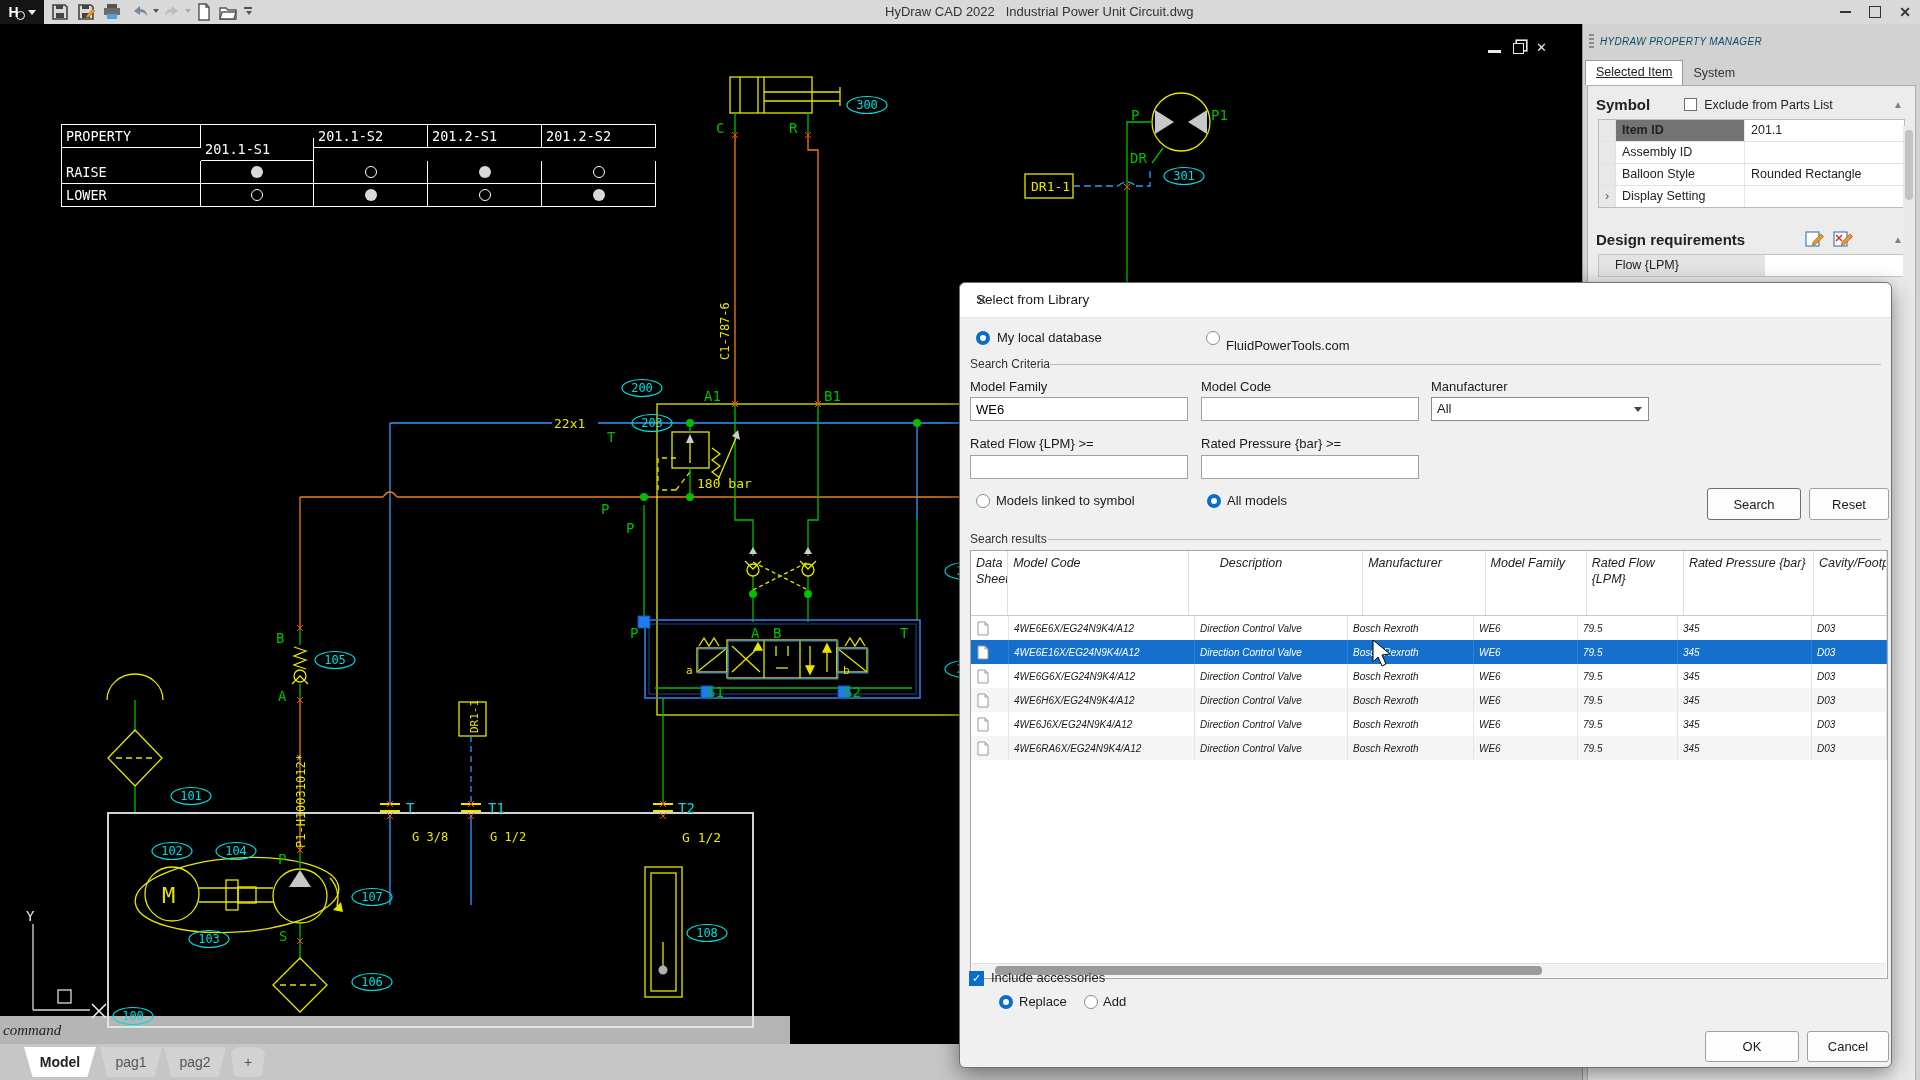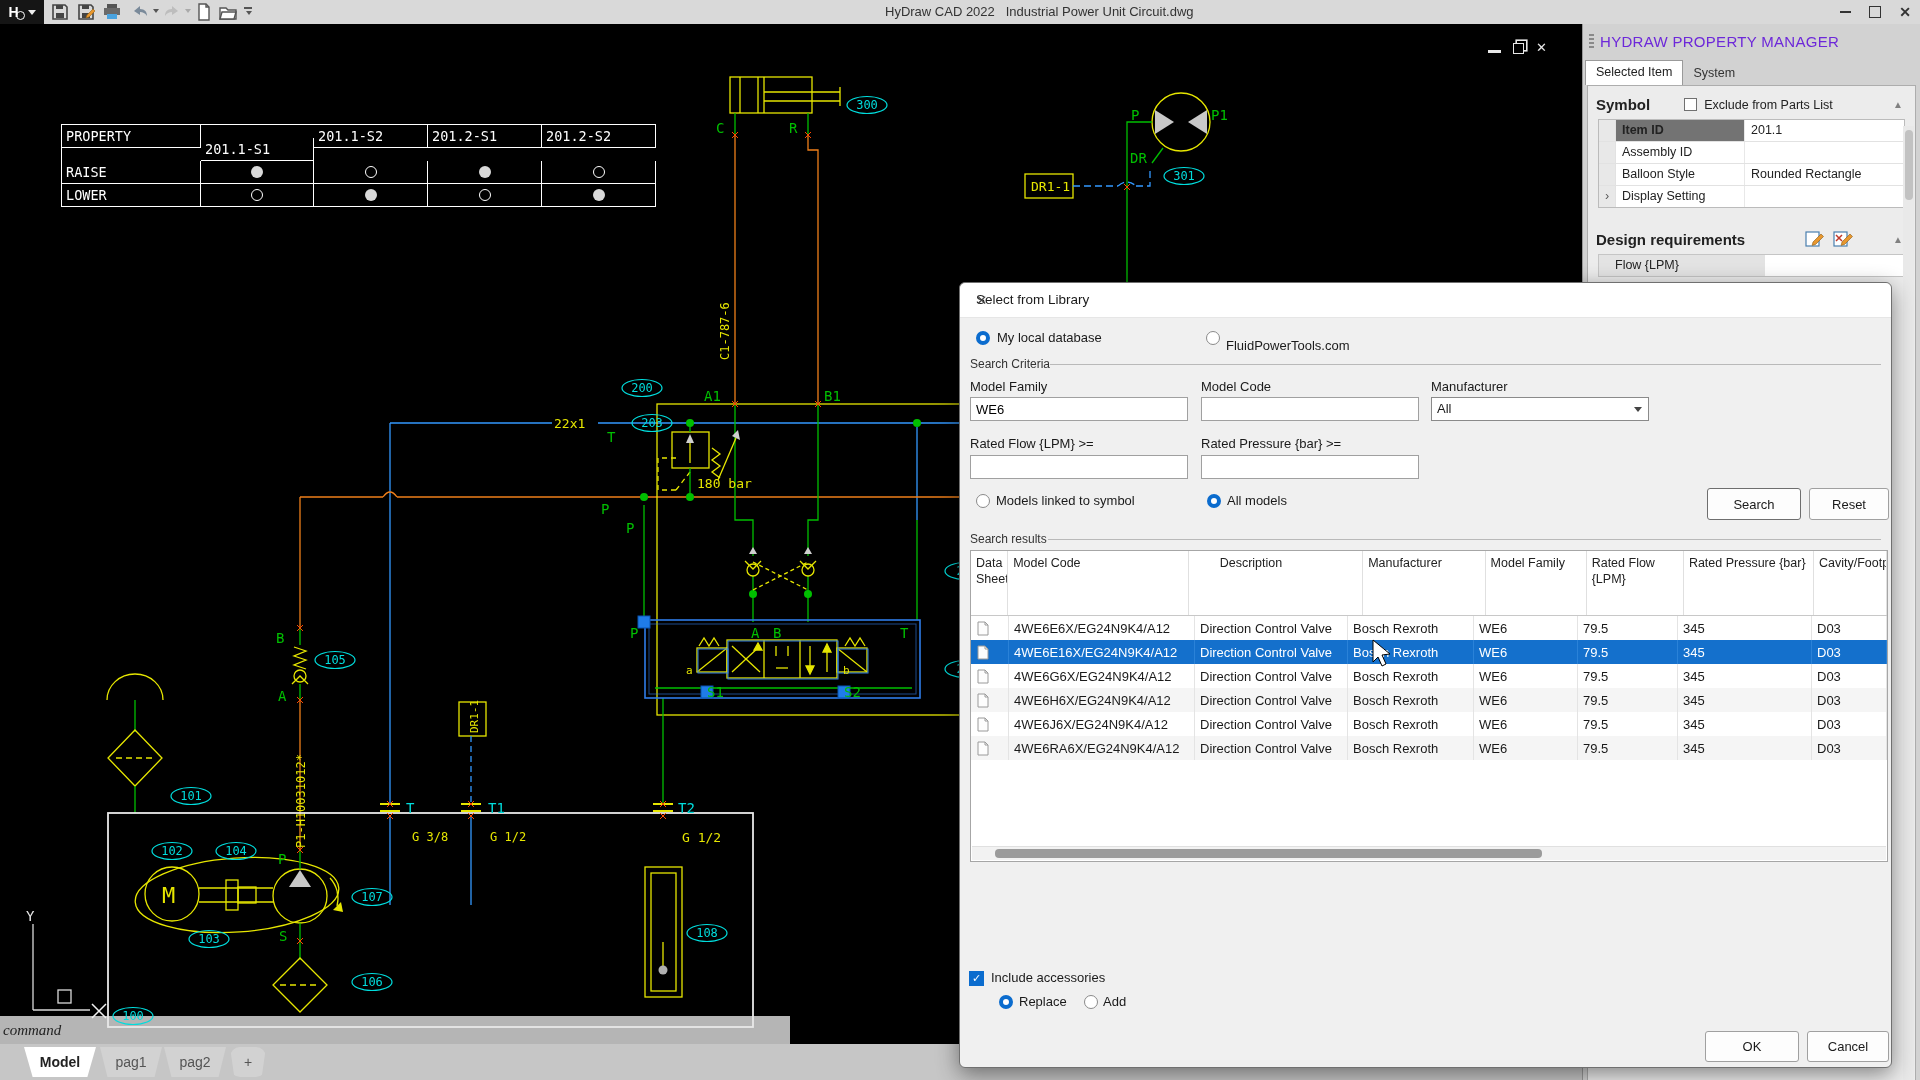--- a/index.html
+++ b/index.html
@@ -41,24 +41,24 @@
   #tabbar{position:absolute;left:0;top:1044px;width:1582px;height:36px;background:#c6c6c6;z-index:2;}
   .mtab{position:absolute;top:3px;height:30px;display:flex;align-items:center;justify-content:center;
         font-size:14px;color:#555;background:#d2d2d2;clip-path:polygon(0 0,100% 0,88% 100%,12% 100%);}
   .mtab.active{background:#fff;color:#222;font-weight:bold;}
   
   #panel{position:absolute;left:1582px;top:24px;width:338px;height:1056px;background:#d2d2d2;
          border-left:1px solid #999;z-index:3;font-size:12.5px;color:#222;box-sizing:border-box;}
   #panel-header{display:flex;align-items:center;height:26px;margin-top:4px;}
   #panel-grip{width:5px;height:14px;margin-left:6px;margin-right:6px;
               background:repeating-linear-gradient(#8a8a8a 0 2px,transparent 2px 4px);}
-  #panel-title{font-size:15px;color:#6d28d9;letter-spacing:0.3px;}
+  #panel-title{font-size:10px;color:#0c4a6e;letter-spacing:0.3px;font-style:italic;}
   #panel-tabs{display:flex;margin-left:2px;margin-top:6px;height:25px;}
   .ptab{padding:4px 10px 3px;border:1px solid #9a9a9a;border-bottom:none;}
-  .ptab.active{background:#fff;font-weight:normal;}
+  .ptab.active{background:#fff;font-weight:normal;text-decoration:underline;}
   .ptab.inactive{border:none;color:#333;padding-top:6px;}
   #panel-content{margin:0 4px;background:#ececec;border:1px solid #adadad;height:1000px;position:relative;}
   .sect-head{display:flex;align-items:center;margin:10px 8px 6px;}
   .sect-head b{font-size:15px;}
   .collapse{margin-left:auto;color:#808080;font-size:10px;margin-right:4px;}
   .cb{width:13px;height:13px;border:1px solid #707070;background:#fff;display:inline-block;box-sizing:border-box;}
   .cb.on{background:#0b6cce;border-color:#0b6cce;color:#fff;font-size:11px;line-height:12px;text-align:center;}
   #propgrid{margin:2px 10px 0;background:#fff;border:1px solid #bbb;}
   .prow{display:flex;height:21px;border-bottom:1px solid #e2e2e2;align-items:center;}
   .prow:last-child{border-bottom:none;}
@@ -86,27 +86,27 @@
   .grpline{position:absolute;height:1px;background:#b9b9b9;}
   .dinput{position:absolute;height:24px;background:#fff;border:1px solid #a0a0a0;font-size:13px;
           padding:2px 5px;box-sizing:border-box;font-family:"Liberation Sans",sans-serif;}
   .dselect{position:absolute;height:24px;background:#fff;border:1px solid #8a8a8a;font-size:13px;
            padding:3px 5px;box-sizing:border-box;}
   .dselect .sc{position:absolute;right:6px;top:9px;border-left:4px solid transparent;border-right:4px solid transparent;border-top:5px solid #444;}
   .dbtn{position:absolute;background:#fdfdfd;border:1px solid #a0a0a0;border-radius:3px;
         display:flex;align-items:center;justify-content:center;font-size:13px;color:#1a1a1a;}
   .dbtn.primary{border-color:#6e6e6e;}
   
-  #rtable{position:absolute;left:10px;top:267px;width:918px;height:312px;background:#fff;border:1px solid #a6a6a6;box-sizing:border-box;overflow:hidden;}
+  #rtable{position:absolute;left:10px;top:267px;width:918px;height:429px;background:#fff;border:1px solid #a6a6a6;box-sizing:border-box;overflow:hidden;font-style:italic;}
   #rhead{display:flex;border-bottom:1px solid #c8c8c8;height:65px;box-sizing:border-box;background:#fff;}
   .hcell{font-size:12.5px;color:#222;padding:4px 5px;border-right:1px solid #e0e0e0;box-sizing:border-box;line-height:1.3;overflow:hidden;}
   .rrow{display:flex;height:24px;}
   .rrow.alt{background:#f5f5f5;}
   .rrow.sel{background:#1470cc;color:#fff;}
-  .rcell{font-size:13px;padding:3px 5px;border-right:1px solid #e4e4e4;box-sizing:border-box;white-space:nowrap;overflow:hidden;display:flex;align-items:center;}
+  .rcell{font-size:10px;padding:3px 5px;border-right:1px solid #e4e4e4;box-sizing:border-box;white-space:nowrap;overflow:hidden;display:flex;align-items:center;}
   .rrow.sel .rcell{border-right-color:#2a82d8;}
   #hscroll{position:absolute;left:1px;bottom:1px;width:914px;height:13px;background:#f2f2f2;border-top:1px solid #e0e0e0;}
   #hscroll .thumb{position:absolute;left:23px;top:2px;width:547px;height:9px;background:#9b9b9b;border-radius:4px;}
   
   #cursor{position:absolute;left:0;top:0;z-index:50;pointer-events:none;}
   
   .ty{fill:#e6e600;} .tg{fill:#00bf00;} .tc{fill:#00dddd;} .tw{fill:#e8e8e8;}
   text{font-family:"DejaVu Sans Mono",monospace;font-size:14px;}
   .bal{stroke:#00dddd;fill:none;stroke-width:1.2;}
   .baltext{fill:#00dddd;font-size:12px;text-anchor:middle;}

